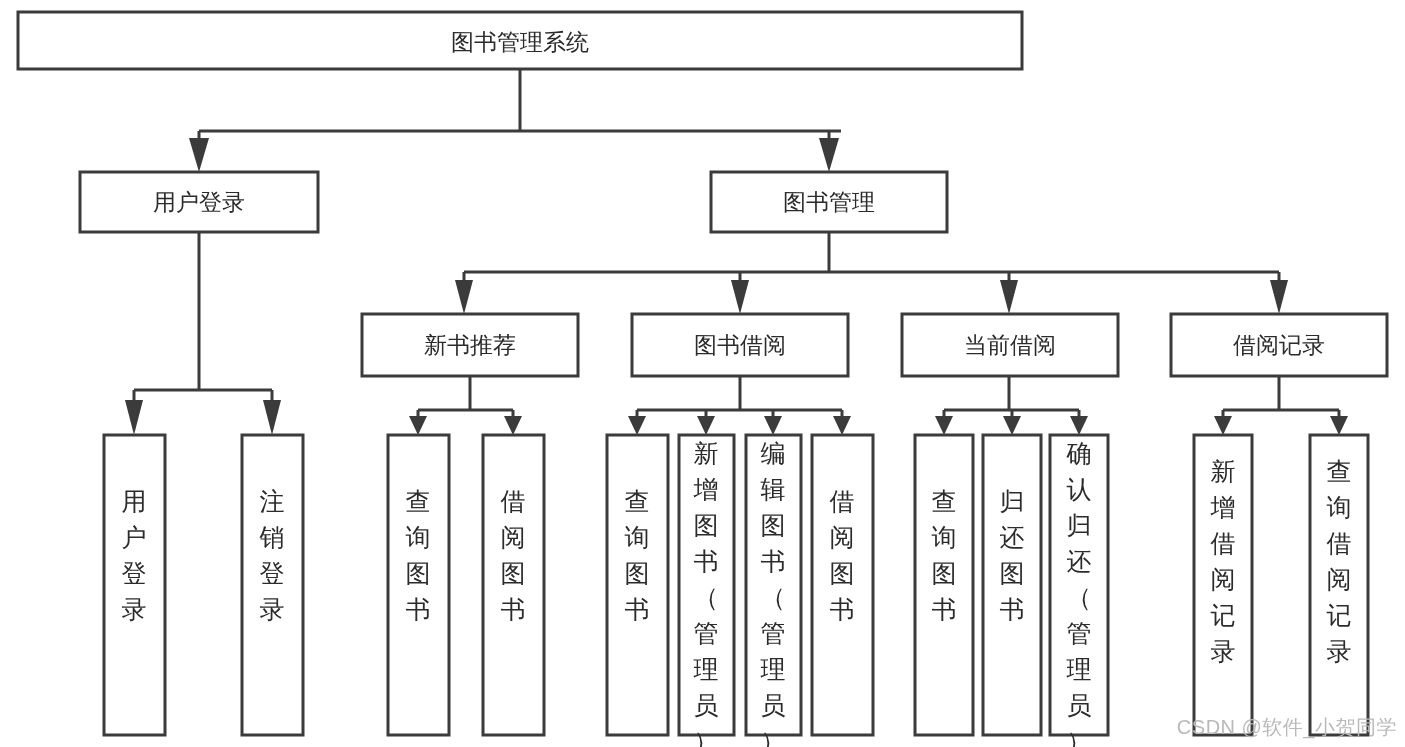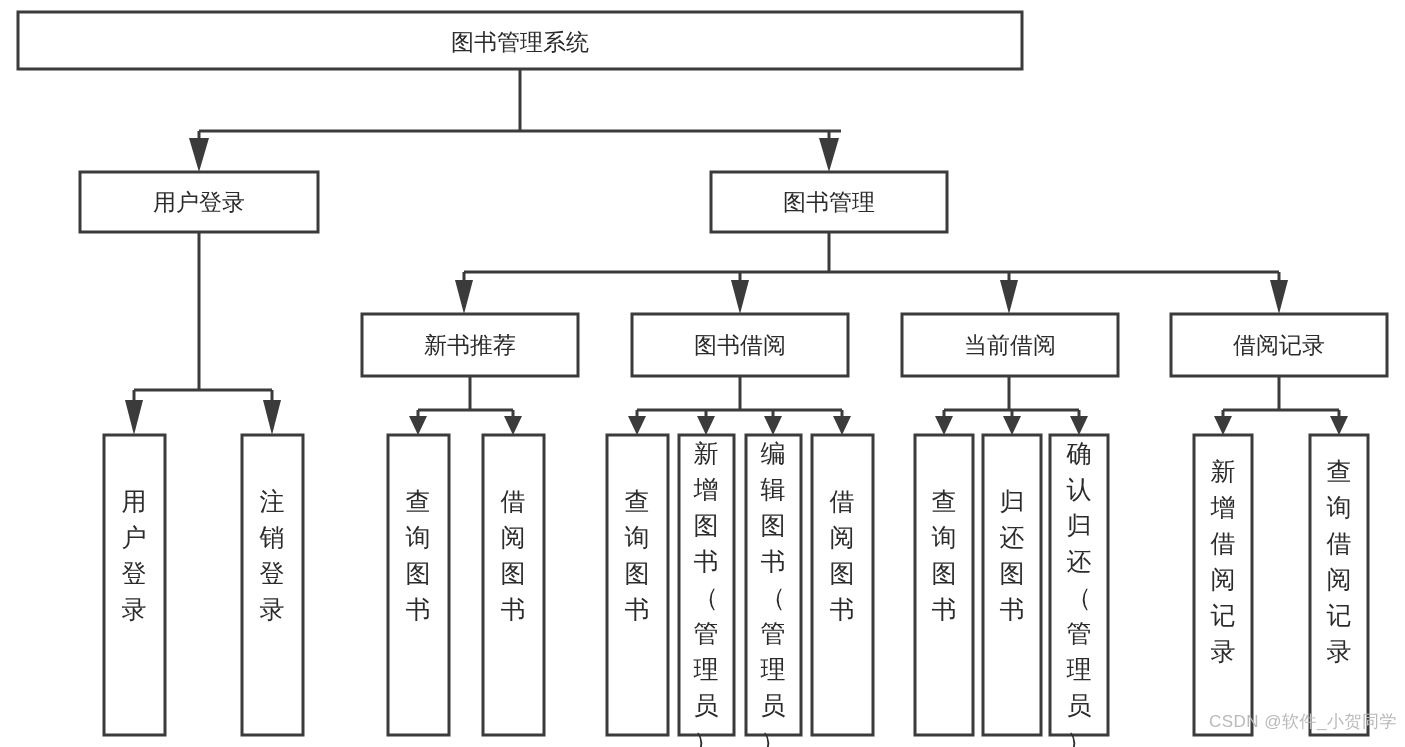--- a/index.html
+++ b/index.html
@@ -50,23 +50,23 @@
   }
   .node-label-vertical {
     fill: #2b2b2b;
     font-family: "Liberation Sans", "DejaVu Sans", sans-serif;
     font-size: 25px;
     text-anchor: middle;
   }
   .watermark {
     position: absolute;
     right: 8px;
-    bottom: 14px;
-    font-family: "Liberation Sans", "DejaVu Sans", sans-serif;
-    font-size: 17px;
+    bottom: 6px;
+    font-family: "Liberation Sans", "DejaVu Sans", sans-serif;
+    font-size: 20px;
     color: #b9b9b9;
     letter-spacing: 0.5px;
     white-space: nowrap;
     user-select: none;
   }
 </style>
 </head>
 <body>
 
 <div id="diagram-root">

